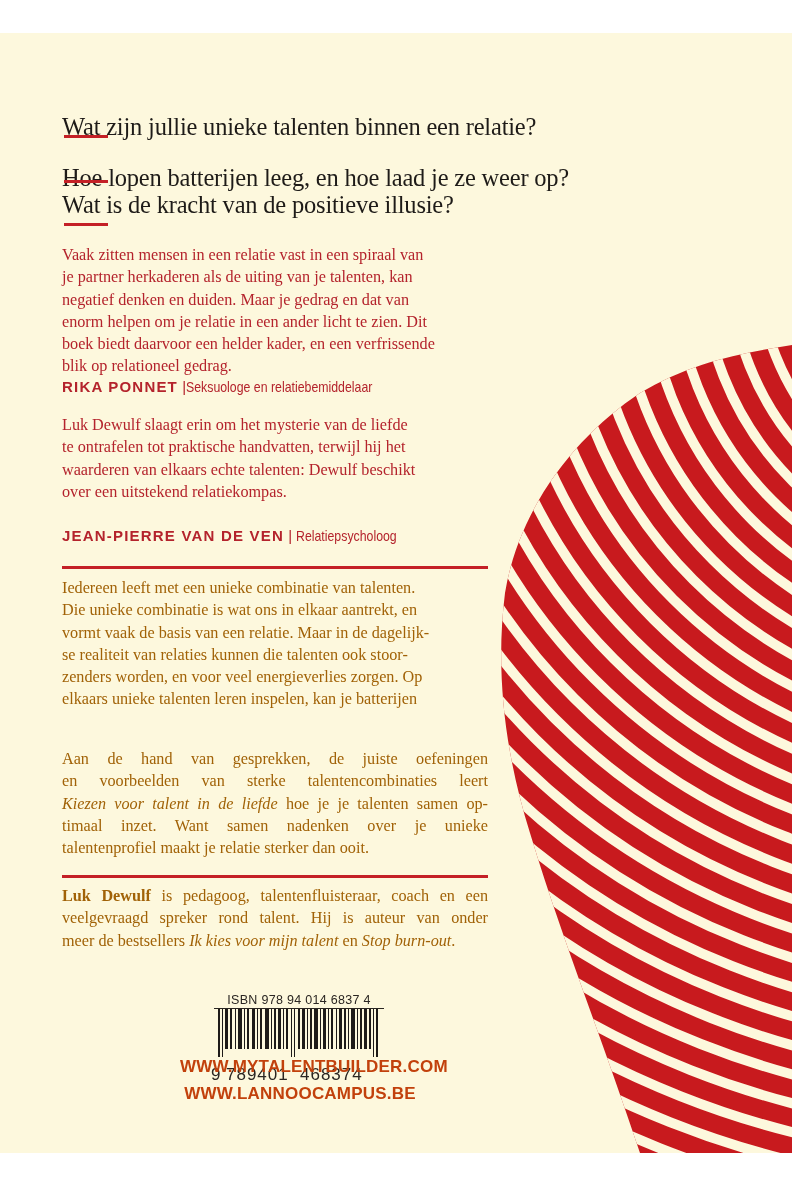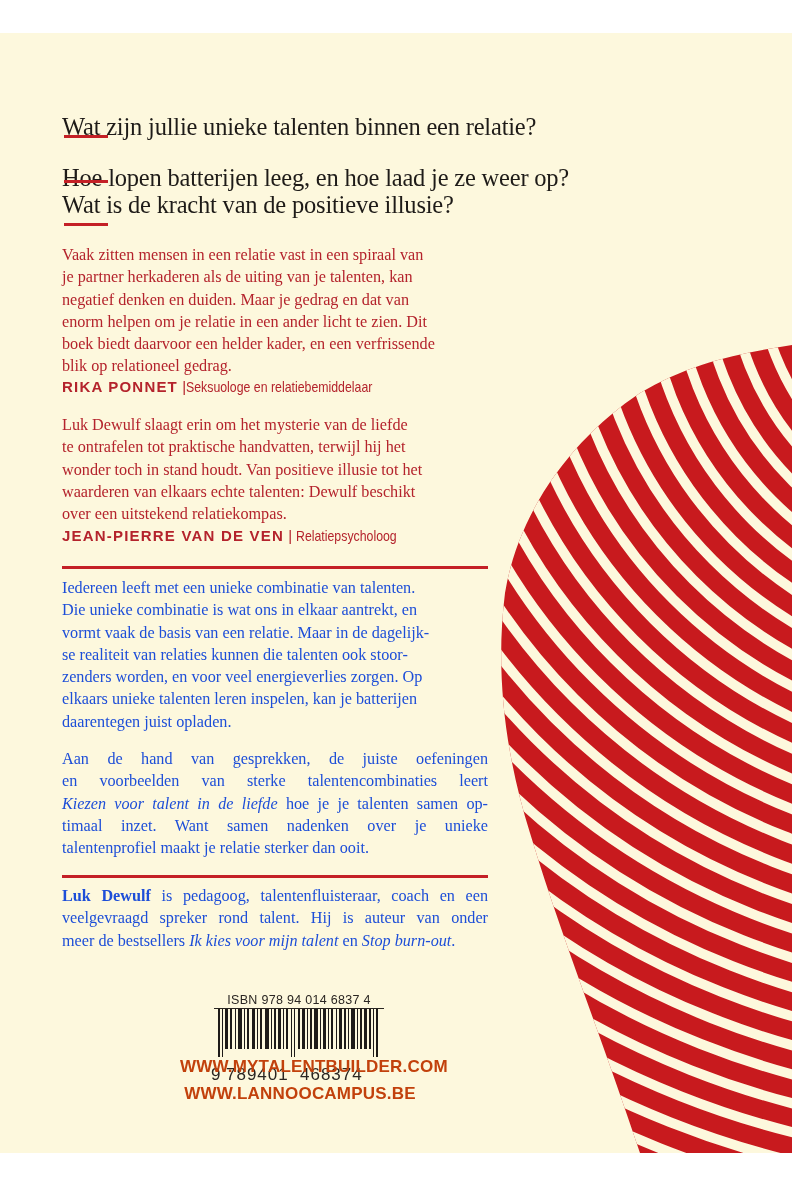--- a/index.html
+++ b/index.html
@@ -17,21 +17,21 @@
       font-family: "Liberation Serif", "DejaVu Serif", serif;
       font-size: 24.5px; color: #1e1b18; letter-spacing: -0.2px; white-space: nowrap;
     }
     .q-ul { position: absolute; left: 64px; width: 44px; height: 3px; background: #c42026; }
     .para {
       position: absolute; left: 62px; width: 426px;
       font-family: Liberation Serif, serif;
       font-size: 16.2px; line-height: 22.3px; text-align: justify;
     }
     .red { color: #b4232c; }
-    .dark { color: #1d4ed8; }
+    .dark { color: #a16207; }
     .attr {
       position: absolute; left: 62px; white-space: nowrap;
       font-family: "Liberation Sans", "DejaVu Sans", sans-serif;
       font-size: 15px; color: #b4232c;
     }
     .attr b { letter-spacing: 1.2px; font-weight: bold; }
     .attr .role { font-size: 14.5px; transform: scaleX(0.85); display: inline-block; transform-origin: left center; }
     .divider { position: absolute; left: 62px; width: 426px; height: 3px; background: #c42026; }
     .barcode-wrap { position: absolute; left: 214px; top: 960px; width: 170px; }
     .isbn-top {
@@ -115,40 +115,38 @@
     <div style="text-align:left;">blik op relationeel gedrag.</div>
   </div>
   <div class="attr" style="top:345px;">
     <b>RIKA PONNET</b>
     <span>|</span><span class="role">Seksuologe en relatiebemiddelaar</span>
   </div>
 
   <div class="para red" style="top:381px;">
     <div>Luk Dewulf slaagt erin om het mysterie van de liefde</div>
     <div>te ontrafelen tot praktische handvatten, terwijl hij het</div>
-    <div>wonder toch in stand houdt. Van positieve illusie tot het</div>
     <div>waarderen van elkaars echte talenten: Dewulf beschikt</div>
     <div style="text-align:left;">over een uitstekend relatiekompas.</div>
   </div>
   <div class="attr" style="top:494px;">
     <b>JEAN-PIERRE VAN DE VEN</b>
     <span>|</span>
     <span class="role">Relatiepsycholoog</span>
   </div>
 
   <div class="divider" style="top:533px;"></div>
 
   <div class="para dark" style="top:544px;">
     <div>Iedereen leeft met een unieke combinatie van talenten.</div>
     <div>Die unieke combinatie is wat ons in elkaar aantrekt, en</div>
     <div>vormt vaak de basis van een relatie. Maar in de dagelijk-</div>
     <div>se realiteit van relaties kunnen die talenten ook stoor-</div>
     <div>zenders worden, en voor veel energieverlies zorgen. Op</div>
     <div>elkaars unieke talenten leren inspelen, kan je batterijen</div>
-    <div style="text-align:left;">daarentegen juist opladen.</div>
   </div>
 
   <div class="para dark" style="top:715px;">
     <div style="text-align-last:justify;">Aan de hand van gesprekken, de juiste oefeningen</div>
     <div style="text-align-last:justify;">en voorbeelden van sterke talentencombinaties leert</div>
     <div style="text-align-last:justify;"><i>Kiezen voor talent in de liefde</i><span> hoe je je talenten samen op-</span></div>
     <div style="text-align-last:justify;">timaal inzet. Want samen nadenken over je unieke</div>
     <div style="text-align:left;">talentenprofiel maakt je relatie sterker dan ooit.</div>
   </div>
 

